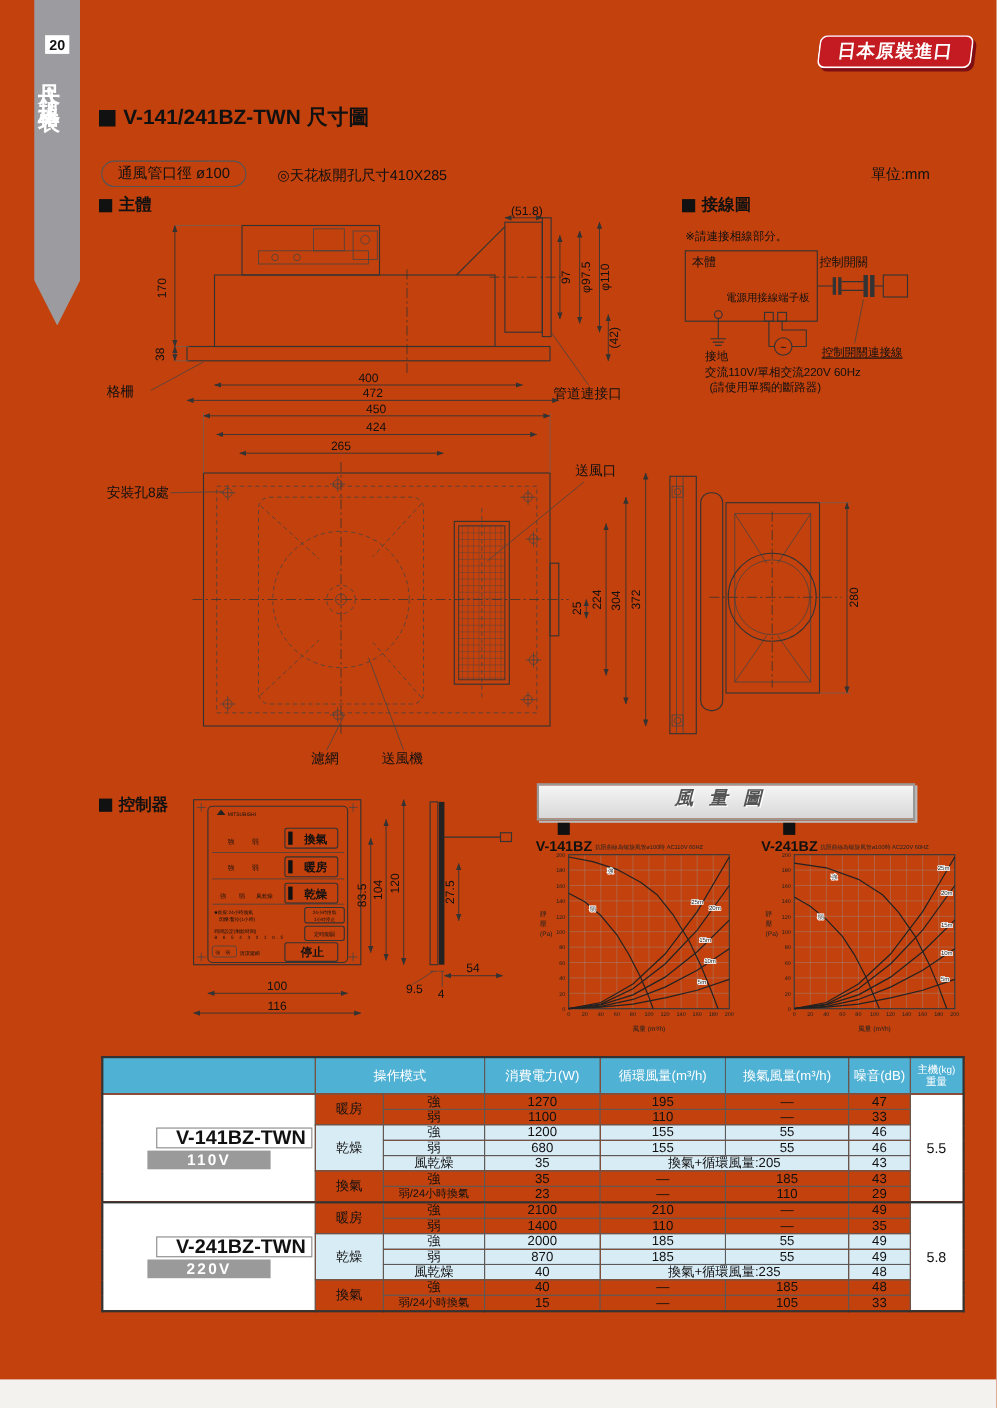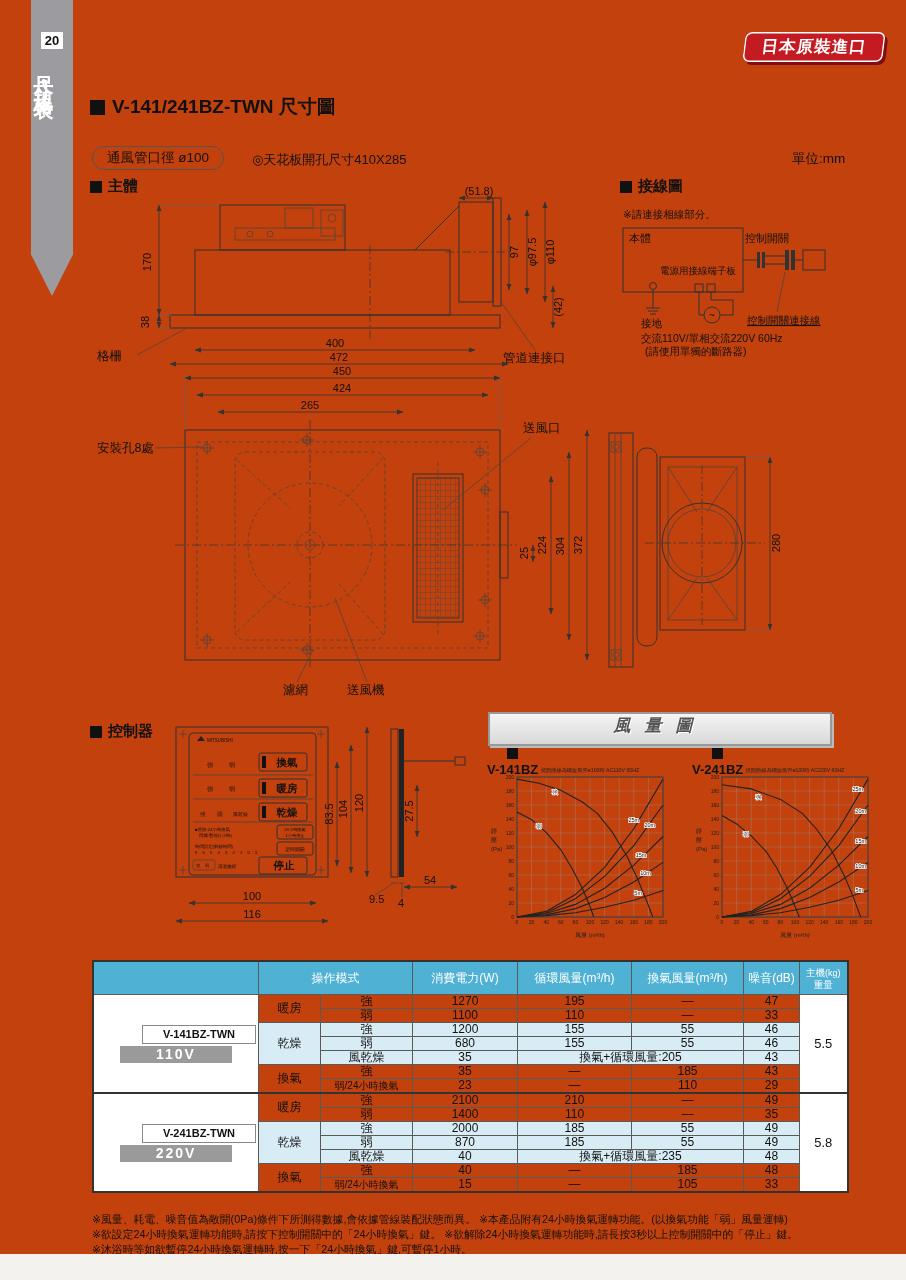--- a/index.html
+++ b/index.html
@@ -39,21 +39,21 @@
   #spec table{border-collapse:collapse;table-layout:fixed;border:2px solid #333;}
   #spec th,#spec td{border:1px solid #5a5a5a;text-align:center;padding:0 2px;
         height:13px;line-height:13px;font-size:12px;overflow:hidden;white-space:nowrap;}
   #spec thead th{background:#4fb1d4;color:#fff;font-weight:normal;height:32px;line-height:15px;font-size:12px;}
   #spec th.wth{font-size:9.5px;line-height:11px;padding:0;}
   #spec .kg{font-size:9px;}
   #spec tr.shade td{background:#d8ecf6;}
   #spec td.model,#spec td.wt{background:#fff;}
   #spec td.wt{font-size:13px;}
   #spec .mbox{display:inline-block;border:1px solid #888;background:#fff;font-weight:bold;
-        font-size:11px;padding:0 3px;line-height:17px;width:106px;margin-left:46px;}
+        font-size:18px;padding:0 17px;line-height:17px;width:106px;margin-left:46px;}
   #spec .vbox{background:#9a9a9a;color:#fff;font-weight:bold;font-size:14px;letter-spacing:2px;
         width:112px;margin:2px auto 0;line-height:17px;}
   #spec td.small{font-size:10px;}
   #spec tbody.m2 tr:first-child td{border-top:2px solid #333;}
   
   #foot{left:92px;top:1212px;width:795px;font-size:10.8px;line-height:1.38;color:#111;}
   #bstrip{left:0;top:1254px;width:906px;height:26px;background:#f4f2ee;}
   svg{overflow:visible;}
   svg text{font-family:"Liberation Sans","DejaVu Sans",sans-serif;fill:#111;}
   .ln{stroke:#333;stroke-width:1;fill:none;}
@@ -630,20 +630,15 @@
             <td class="small">弱/24小時換氣</td>
             <td>15</td>
             <td>—</td>
             <td>105</td>
             <td>33</td>
           </tr>
         </tbody>
       </table>
   </div>
 
-  <div id="foot" class="abs">
-    <div>※風量、耗電、噪音值為敞開(0Pa)條件下所測得數據,會依據管線裝配狀態而異。 ※本產品附有24小時換氣運轉功能。(以換氣功能「弱」風量運轉)</div>
-    <div>※欲設定24小時換氣運轉功能時,請按下控制開關中的「24小時換氣」鍵。 ※欲解除24小時換氣運轉功能時,請長按3秒以上控制開關中的「停止」鍵。</div>
-    <div>※沐浴時等如欲暫停24小時換氣運轉時,按一下「24小時換氣」鍵,可暫停1小時。</div>
-  </div>
 
   <div id="bstrip" class="abs"></div>
 </div>
 
 </body></html>

